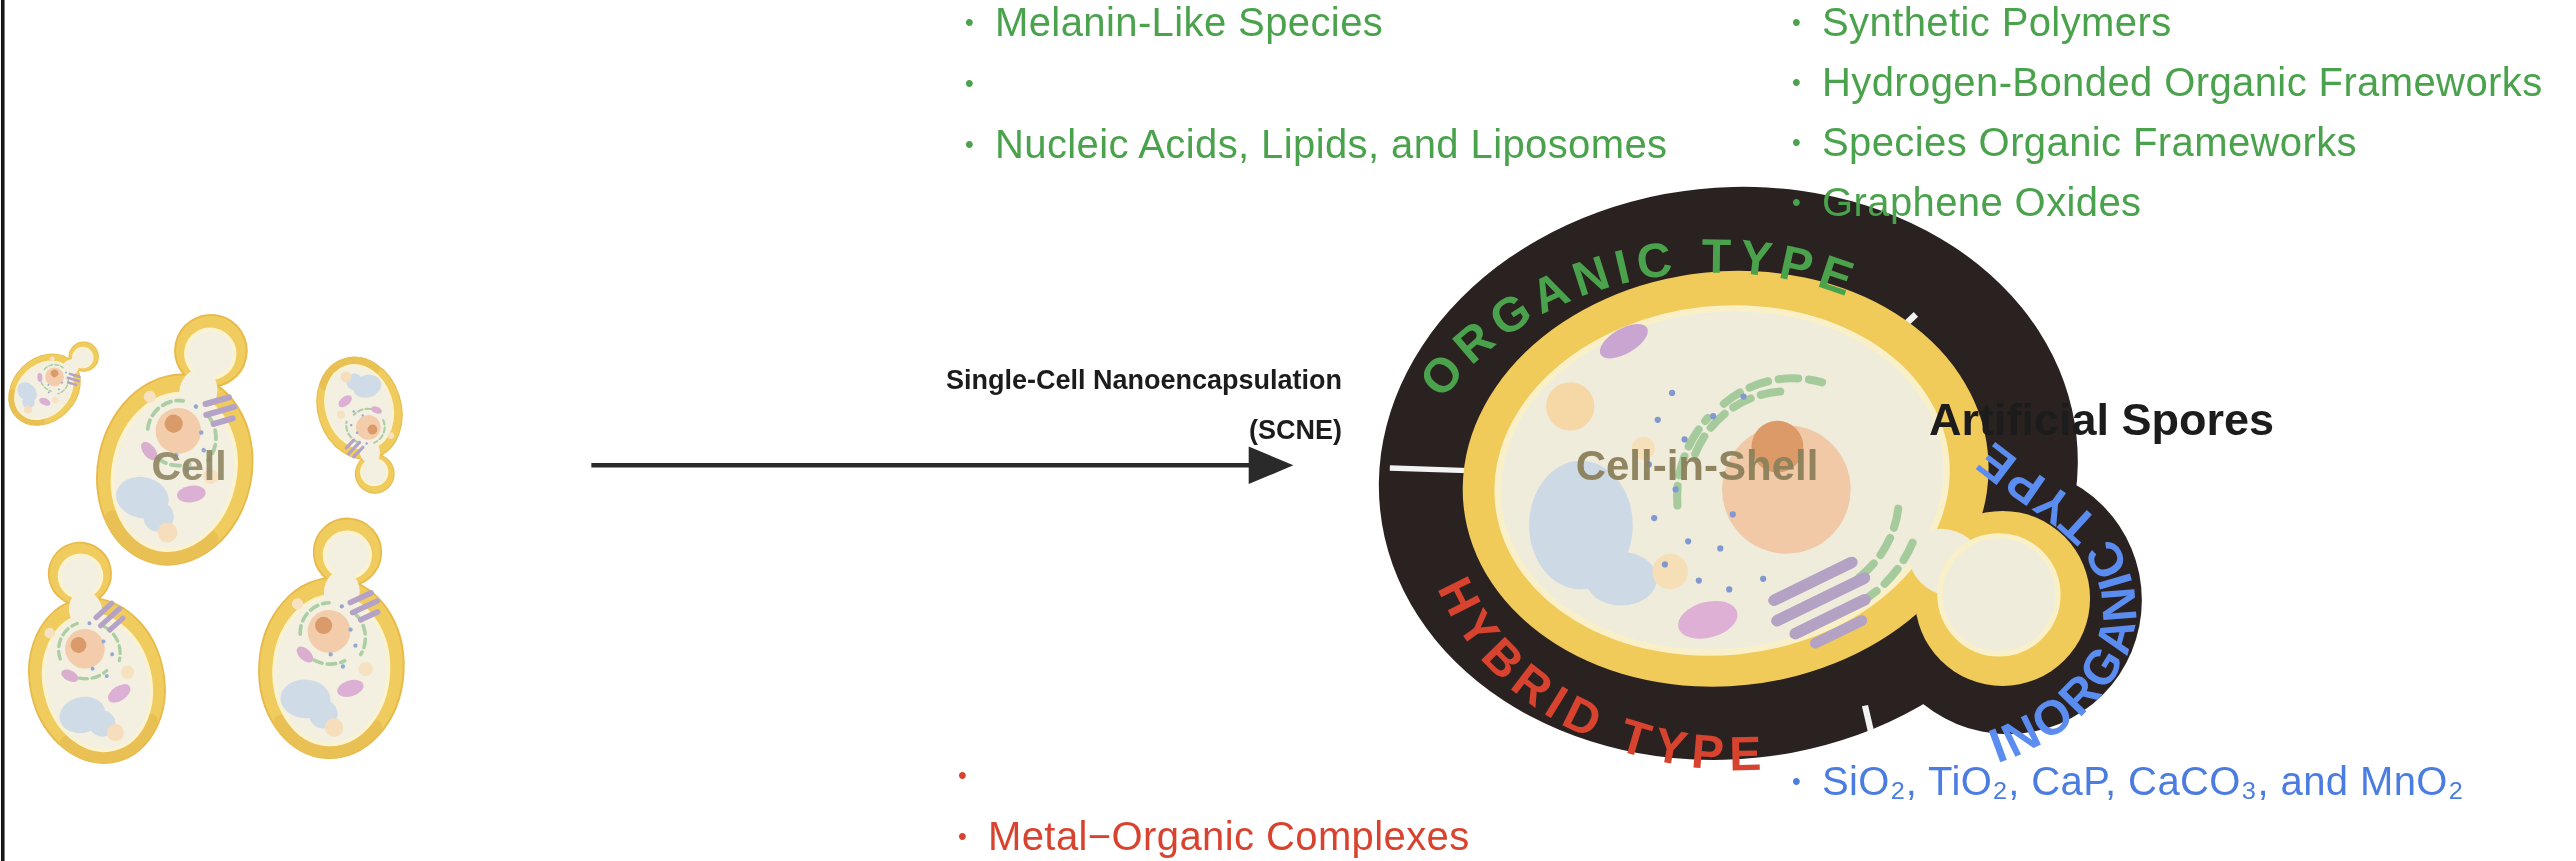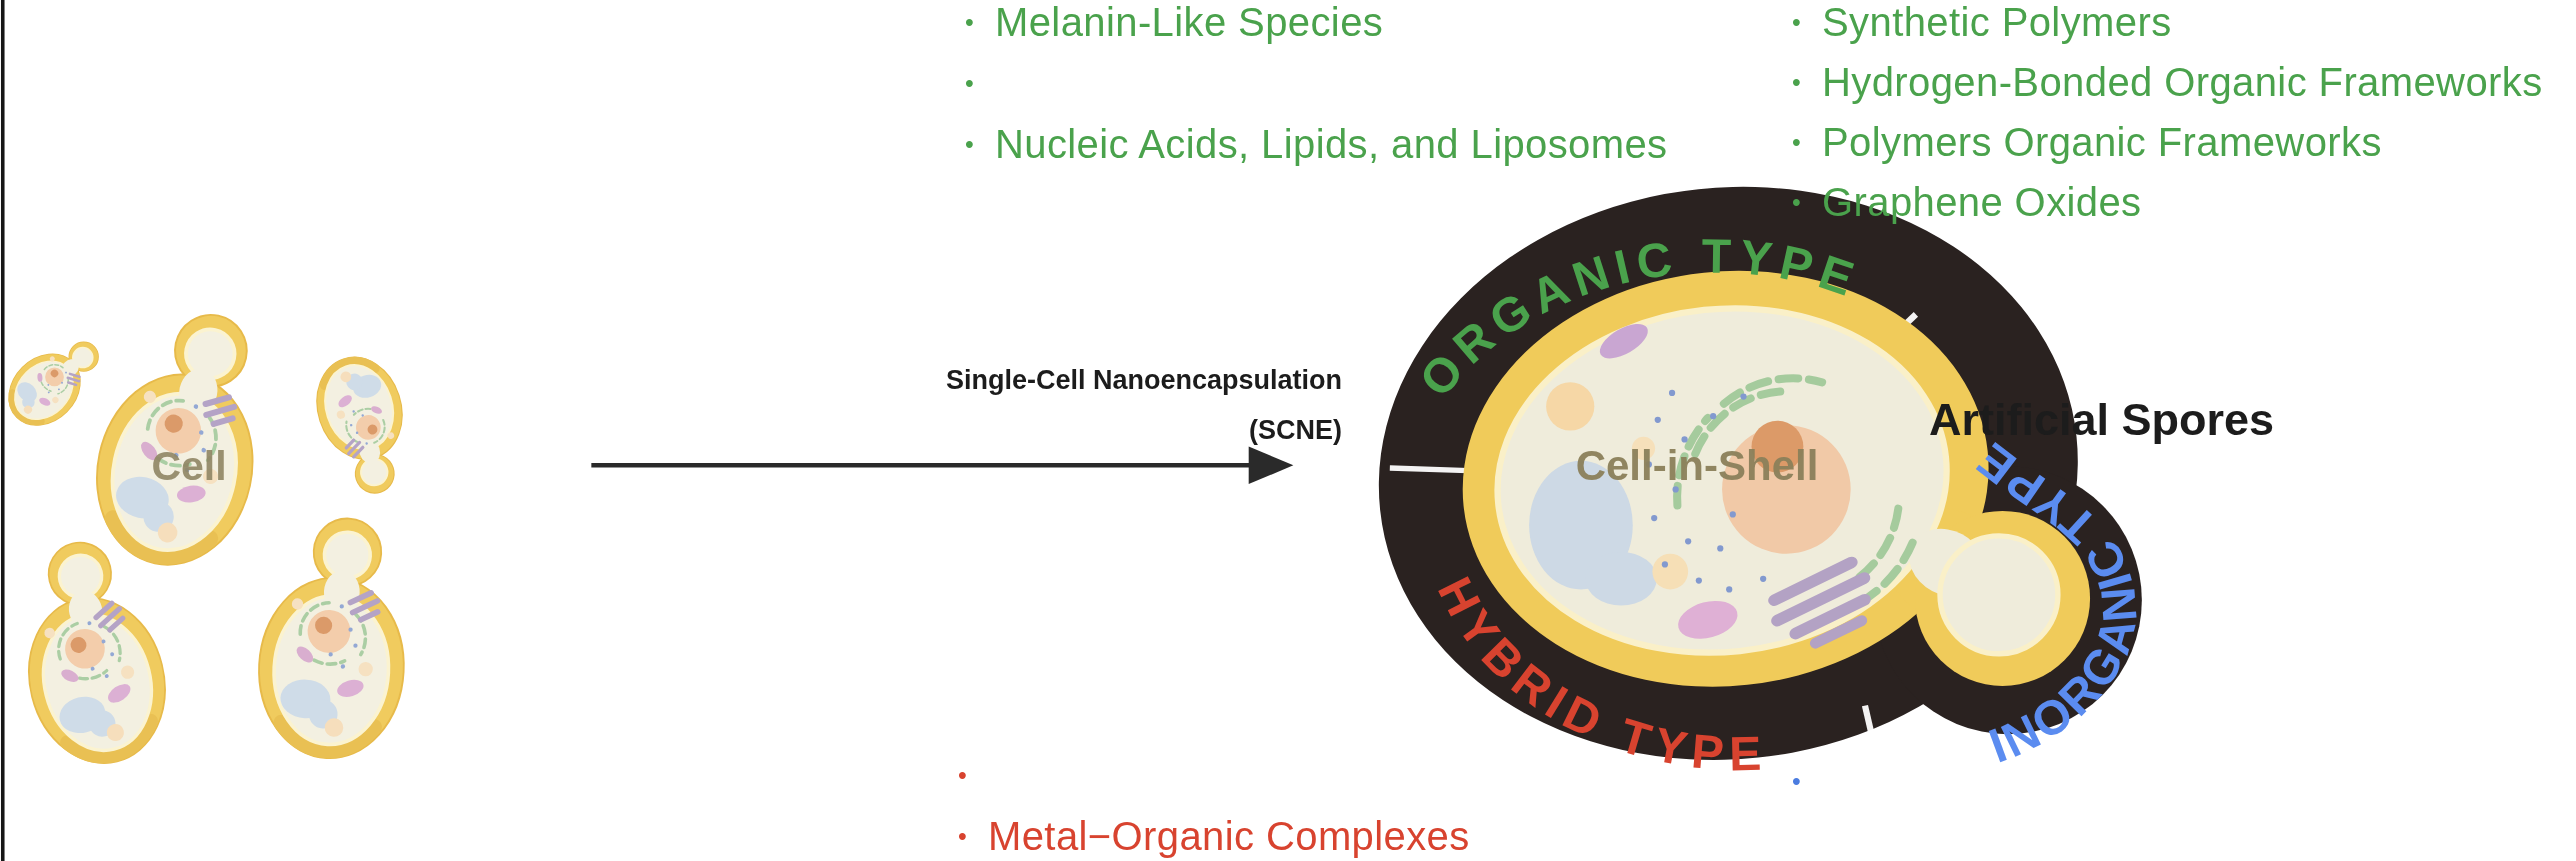--- a/index.html
+++ b/index.html
@@ -200,41 +200,42 @@
   <div class="row">
     <span class="blt">•</span>
     <span class="lbl">Synthetic Polymers</span>
   </div>
   <div class="row">
     <span class="blt">•</span>
     <span class="lbl">Hydrogen-Bonded Organic Frameworks</span>
   </div>
   <div class="row">
     <span class="blt">•</span>
-    <span class="lbl">Polymers Organic Frameworks</span>
+    <span class="lbl">Species Organic Frameworks</span>
   </div>
   <div class="row">
     <span class="blt">•</span>
     <span class="lbl">Graphene Oxides</span>
   </div>
 </div>
 
 <div class="mat-list red-list lh68" style="left:958px;top:745px;">
   <div class="row">
     <span class="blt">•</span>
   </div>
   <div class="row">
     <span class="blt">•</span>
     <span class="lbl">Metal−Organic Complexes</span>
   </div>
 </div>
 
 <div class="mat-list blue-list lh68" style="left:1792px;top:751px;">
   <div class="row">
     <span class="blt">•</span>
+    <span class="lbl">SiO₂, TiO₂, CaP, CaCO₃, and MnO₂</span>
   </div>
 </div>
 
 <div class="txt scne-title">
   <div>Single-Cell Nanoencapsulation</div>
   <div>(SCNE)</div>
 </div>
 
 <div class="txt spores-title">Artificial Spores</div>
 

